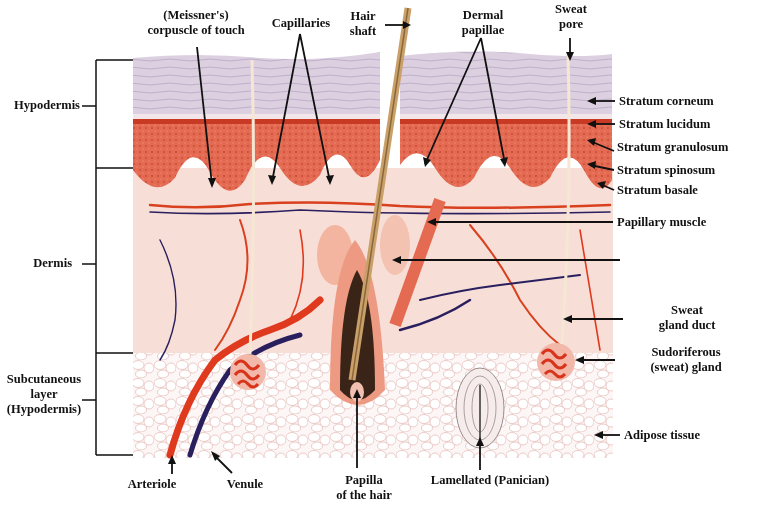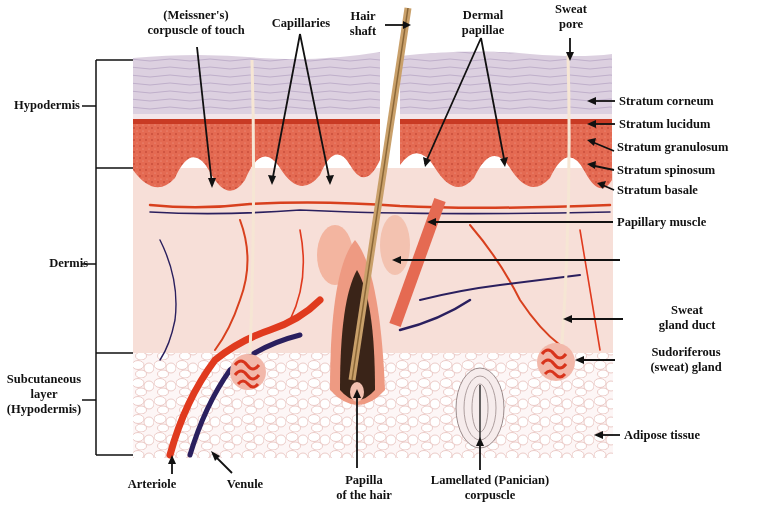--- a/index.html
+++ b/index.html
@@ -143,21 +143,21 @@
       <polygon points="575,360 584,356 584,364"></polygon>
       <polygon points="594,435 603,431 603,439"></polygon>
       <polygon points="172,455 168,464 176,464"></polygon>
       <polygon points="211,451 220,456 215,461"></polygon>
       <polygon points="357,389 353,398 361,398"></polygon>
       <polygon points="480,437 476,446 484,446"></polygon>
     </g>
   </svg>
 
   <div class="lbl rt" style="left:8px;top:98px;width:72px;">Hypodermis</div>
-  <div class="lbl rt" style="left:24px;top:256px;width:64px;font-family:Liberation Serif, serif;">Dermis</div>
+  <div class="lbl rt" style="left:8px;top:256px;width:64px;font-family:Liberation Serif, serif;">Dermis</div>
   <div class="lbl c" style="left:196px;top:8px;">
     <div>(Meissner's)</div>
     <div>corpuscle of touch</div>
   </div>
 
   <div class="lbl c" style="left:44px;top:372px;">
     <div>Subcutaneous</div>
     <div>layer</div>
     <div>(Hypodermis)</div>
   </div>
@@ -192,15 +192,14 @@
   <div class="lbl r" style="left:624px;top:428px;">Adipose tissue</div>
 
   <div class="lbl c" style="left:152px;top:477px;">Arteriole</div>
   <div class="lbl c" style="left:245px;top:477px;">Venule</div>
   <div class="lbl c" style="left:364px;top:473px;">
     <div>Papilla</div>
     <div>of the hair</div>
   </div>
   <div class="lbl c" style="left:490px;top:473px;">
     <div>Lamellated (Panician)</div>
-    <div>corpuscle</div>
   </div>
 </div>
 
 </body></html>

